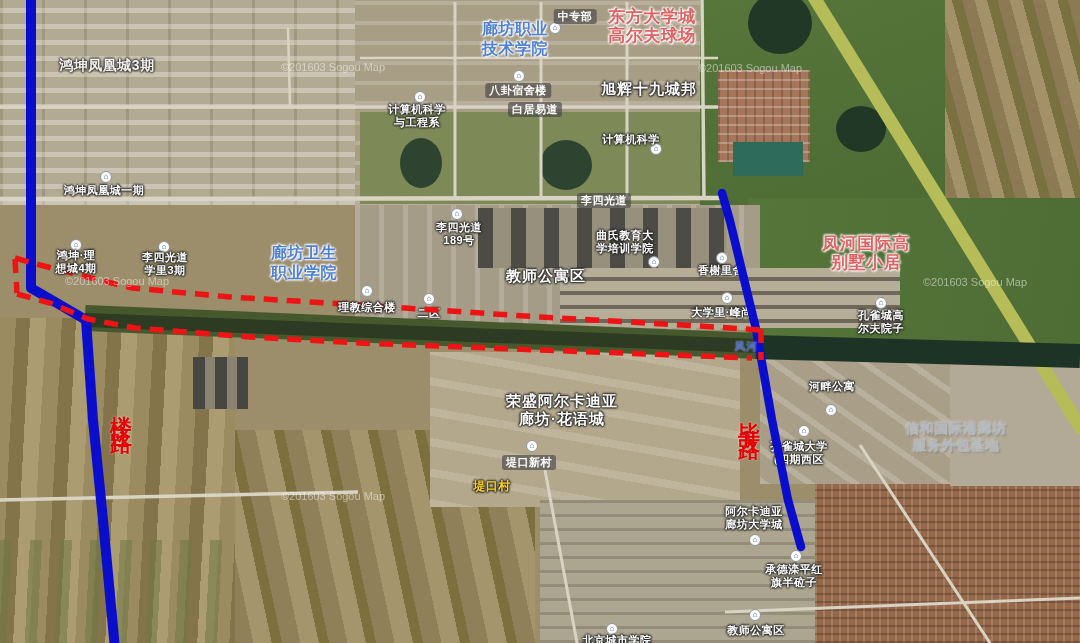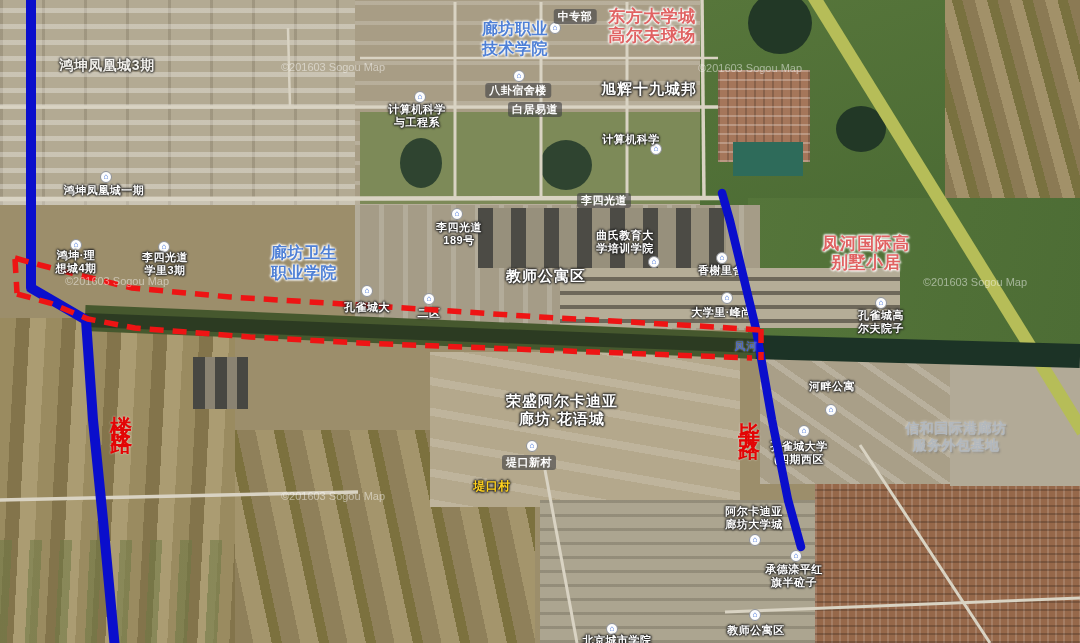--- a/index.html
+++ b/index.html
@@ -236,21 +236,21 @@
 学培训学院</div>
     <div class="lbl big" style="left:546px;top:267px">教师公寓区</div>
     <div class="lbl resort-pink" style="left:866px;top:234px">凤河国际高
 别墅小居</div>
     <div class="lbl" style="left:76px;top:249px">鸿坤·理
 想城4期</div>
     <div class="lbl" style="left:165px;top:251px">李四光道
 学里3期</div>
     <div class="lbl campus-blue" style="left:304px;top:243px">廊坊卫生
 职业学院</div>
-    <div class="lbl" style="left:367px;top:301px">孔雀城大</div>
+    <div class="lbl" style="left:367px;top:301px">理教综合楼</div>
     <div class="lbl" style="left:881px;top:309px">孔雀城高
 尔夫院子</div>
     <div class="lbl river" style="left:746px;top:340px">凤河</div>
     <div class="lbl" style="left:832px;top:380px">河畔公寓</div>
     <div class="lbl big" style="left:562px;top:392px">荣盛阿尔卡迪亚
 廊坊·花语城</div>
     <div class="lbl gray" style="left:956px;top:420px">信和国际港廊坊
 服务外包基地</div>
     <div class="lbl plate" style="left:529px;top:455px">堤口新村</div>
     <div class="lbl yellow" style="left:492px;top:480px">堤口村</div>

